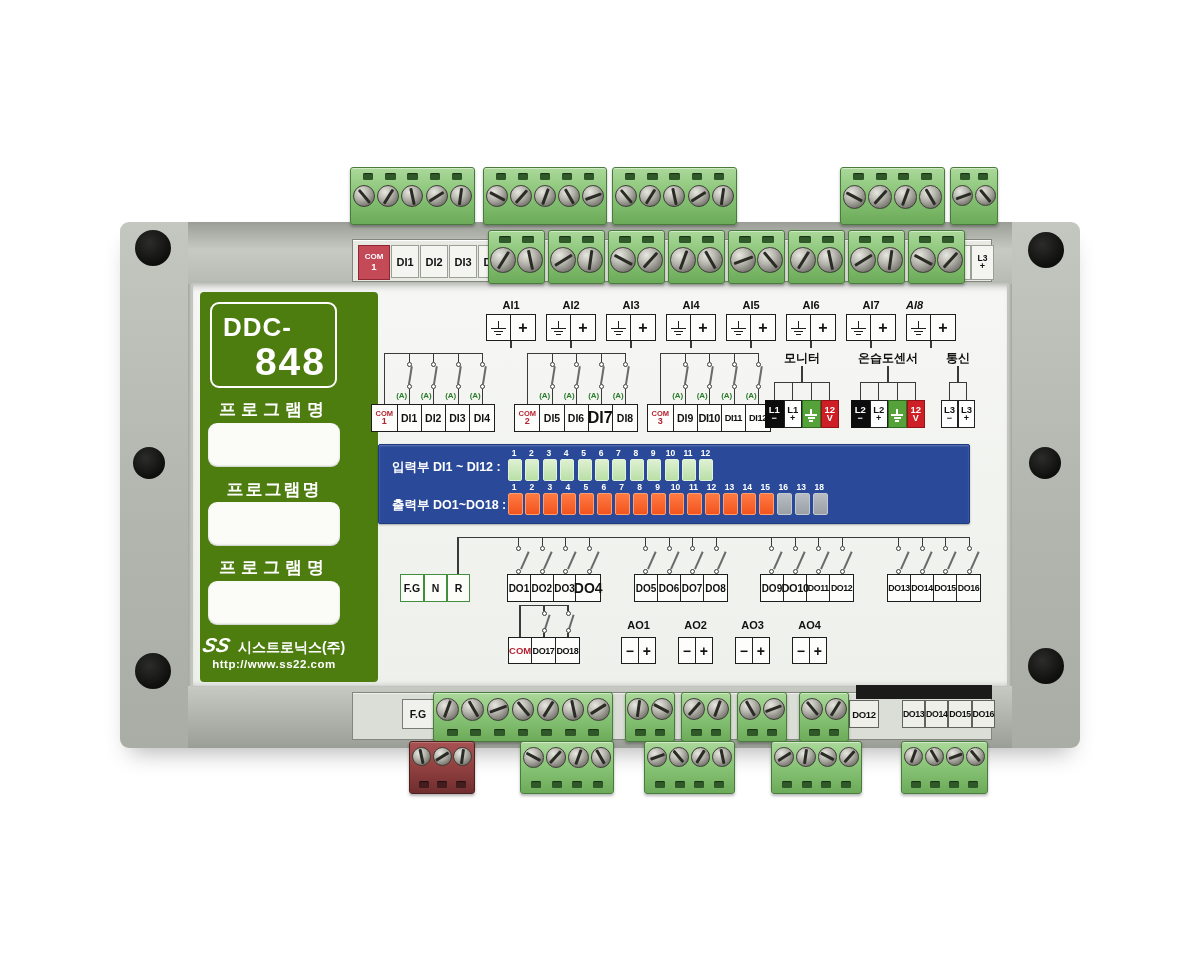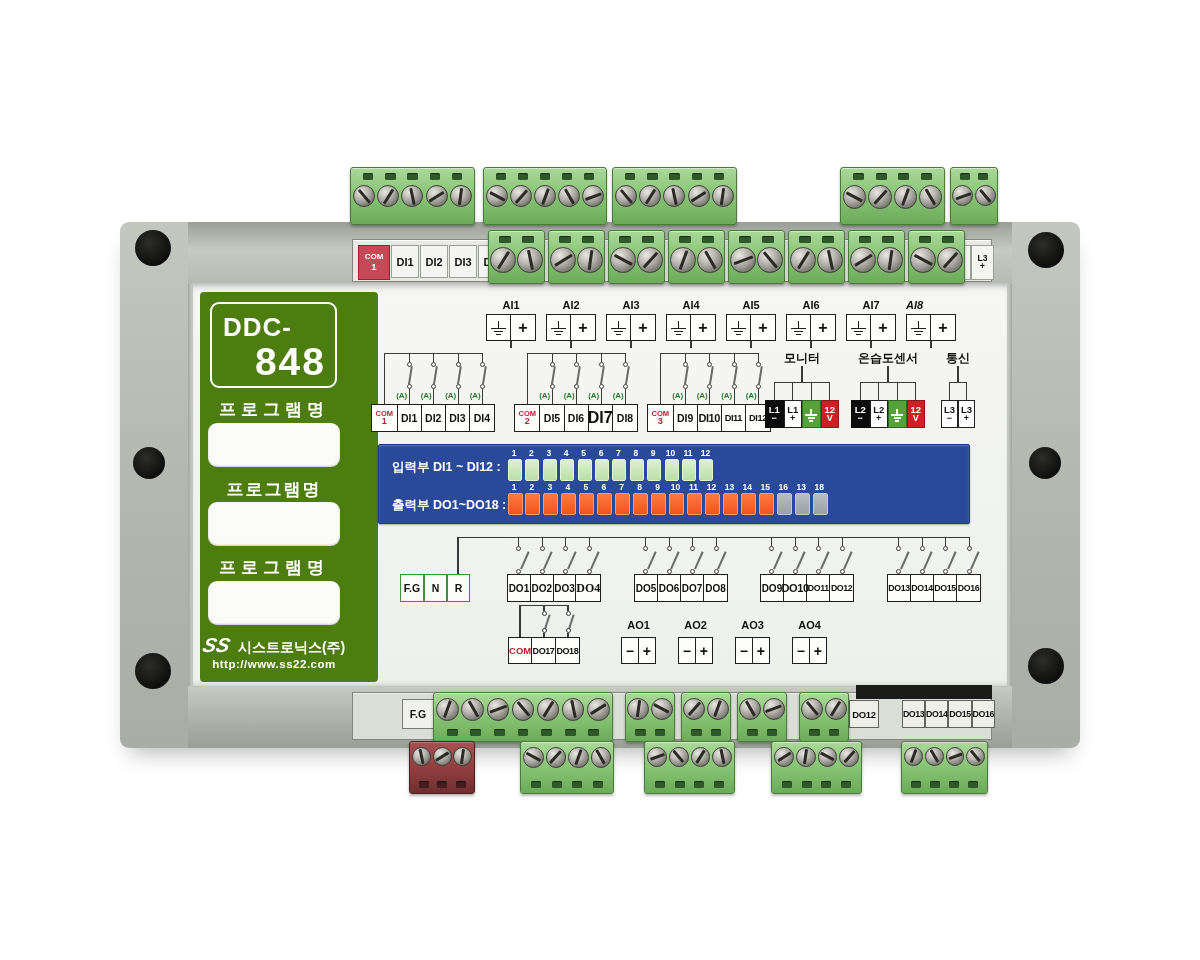--- a/index.html
+++ b/index.html
@@ -445,21 +445,21 @@
     </div>
     <div class="abs cell" style="left: 400px; top: 574px; width: 24px; height: 28px; background: rgb(252, 253, 249); border: 1.5px solid rgb(63, 143, 63); font-size: 10.5px;">F.G</div>
     <div class="abs cell" style="left: 424px; top: 574px; width: 23px; height: 28px; background: rgb(252, 253, 249); border: 1.5px solid rgb(63, 143, 63); font-size: 10.5px;">N</div>
     <div class="abs cell" style="left: 447px; top: 574px; width: 23px; height: 28px; background: rgb(252, 253, 249); border: 1.5px solid rgb(63, 143, 63); font-size: 10.5px;">R</div>
     <div class="hline" style="left: 458px; top: 537px; width: 511px; height: 1.3px;"></div>
     <div class="vline" style="left: 457.4px; top: 537px; width: 1.2px; height: 37px;"></div>
     <div class="tbox" style="left: 507px; top: 574px; width: 94px; height: 28px;">
       <div class="cell" style="width: 23.5px; font-size: 10px; letter-spacing: 0px; border-right: 1px solid rgb(34, 34, 34);">DO1</div>
       <div class="cell" style="width: 23.5px; font-size: 10px; letter-spacing: 0px; border-right: 1px solid rgb(34, 34, 34);">DO2</div>
       <div class="cell" style="width: 23.5px; font-size: 10px; letter-spacing: 0px; border-right: 1px solid rgb(34, 34, 34);">DO3</div>
-      <div class="cell" style="width: 23.5px; font-size: 12px; letter-spacing: 0px; font-family: Liberation Serif, serif;">DO4</div>
+      <div class="cell" style="width: 23.5px; font-size: 14px; letter-spacing: 0px;">DO4</div>
     </div>
     <div class="vline" style="left: 518.15px; top: 537px; width: 1.2px; height: 8.5px;"></div>
     <div class="node" style="left: 516.25px; top: 545.5px;"></div>
     <div class="blade" style="left: 519.75px; top: 550px; height: 19px; transform: rotate(24deg);"></div>
     <div class="node" style="left: 516.25px; top: 568.5px;"></div>
     <div class="vline" style="left: 541.65px; top: 537px; width: 1.2px; height: 8.5px;"></div>
     <div class="node" style="left: 539.75px; top: 545.5px;"></div>
     <div class="blade" style="left: 543.25px; top: 550px; height: 19px; transform: rotate(24deg);"></div>
     <div class="node" style="left: 539.75px; top: 568.5px;"></div>
     <div class="vline" style="left: 565.15px; top: 537px; width: 1.2px; height: 8.5px;"></div>

